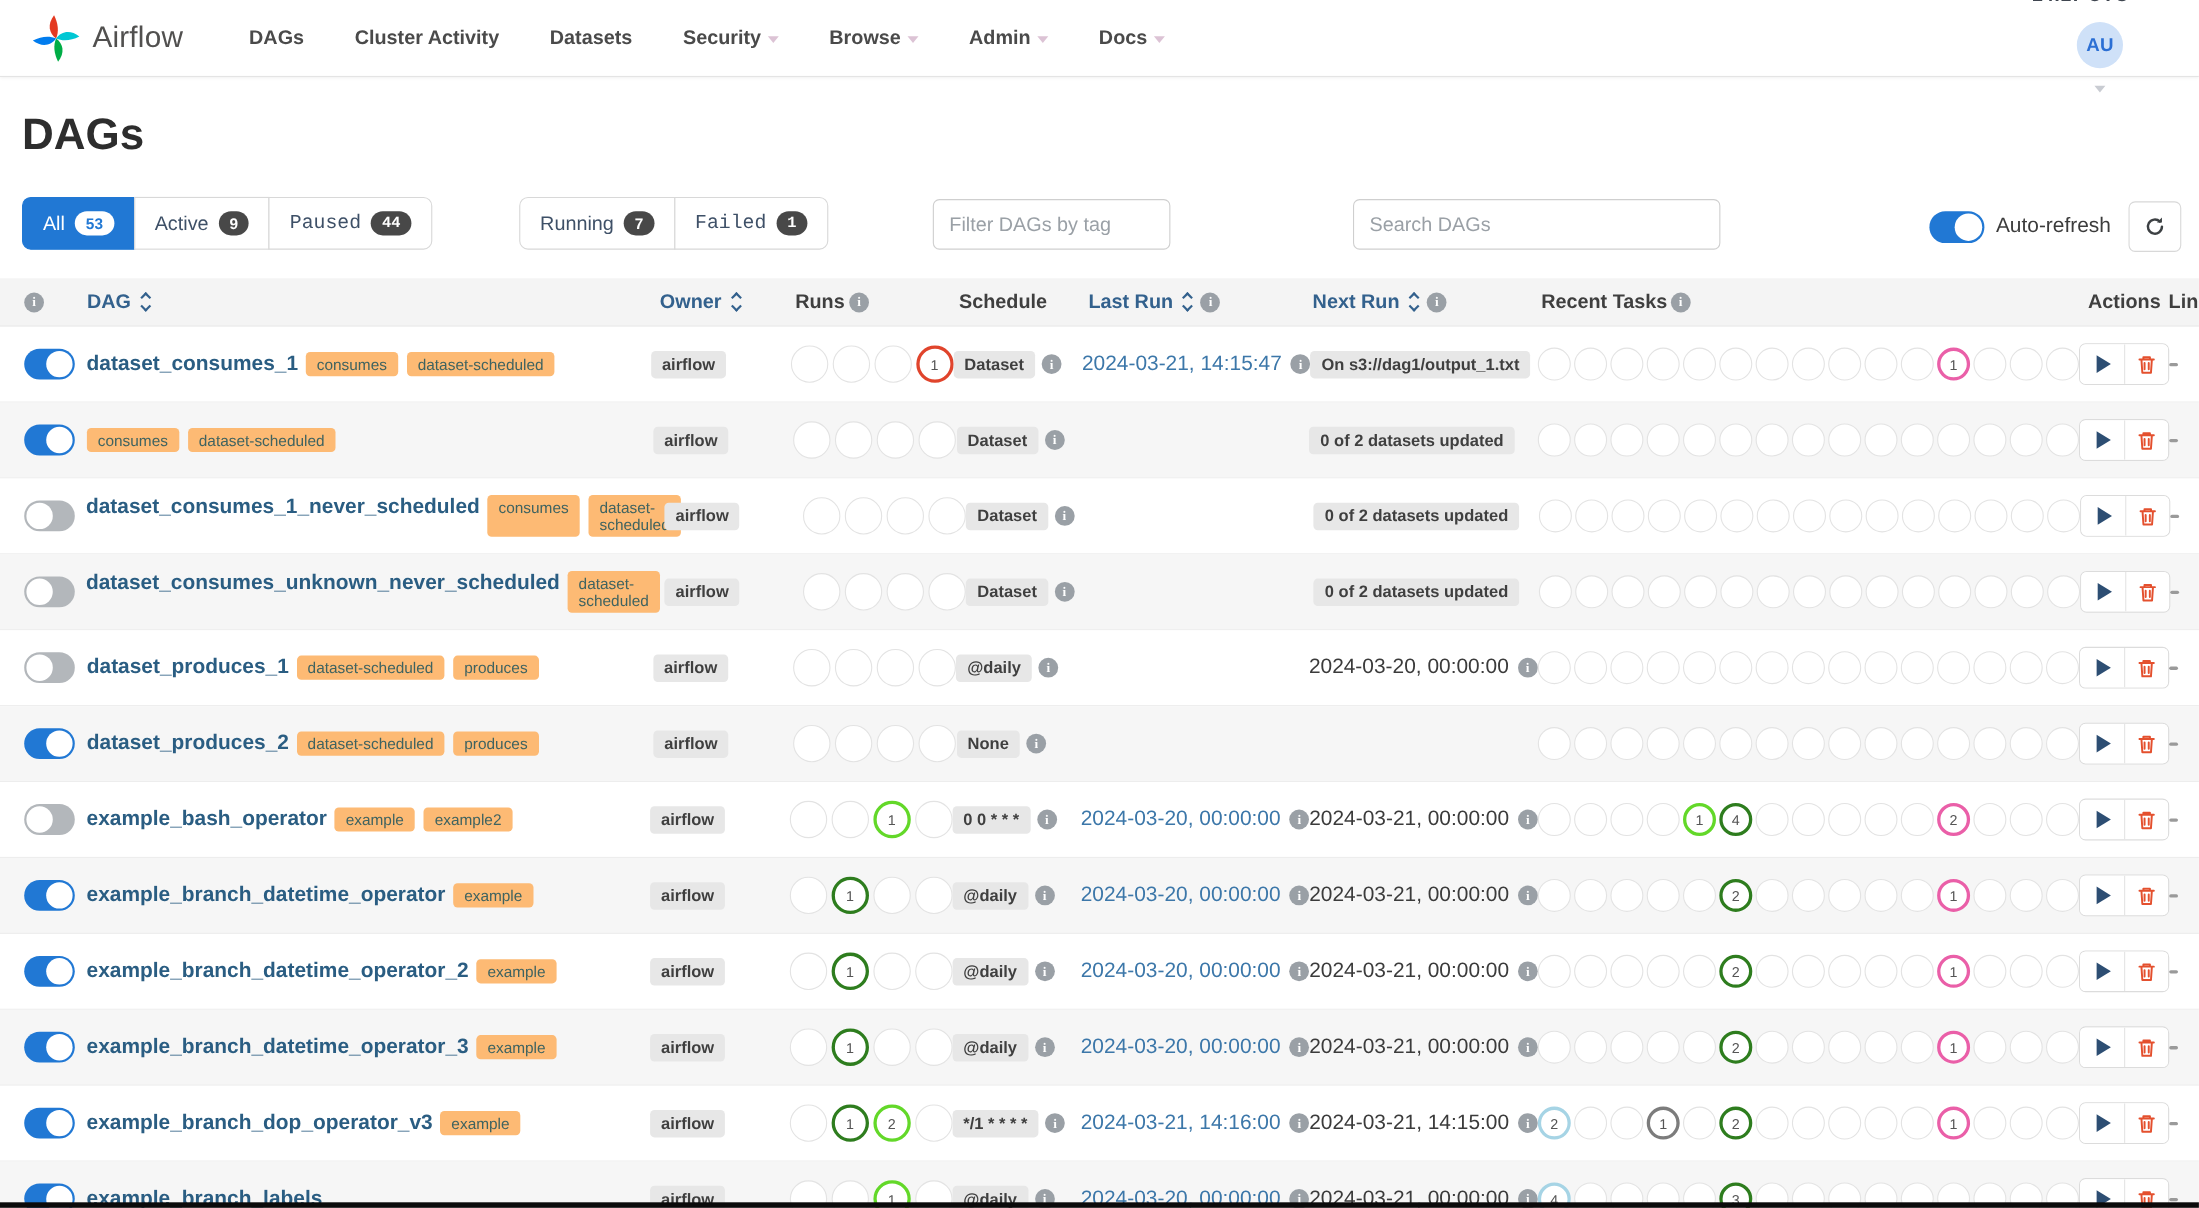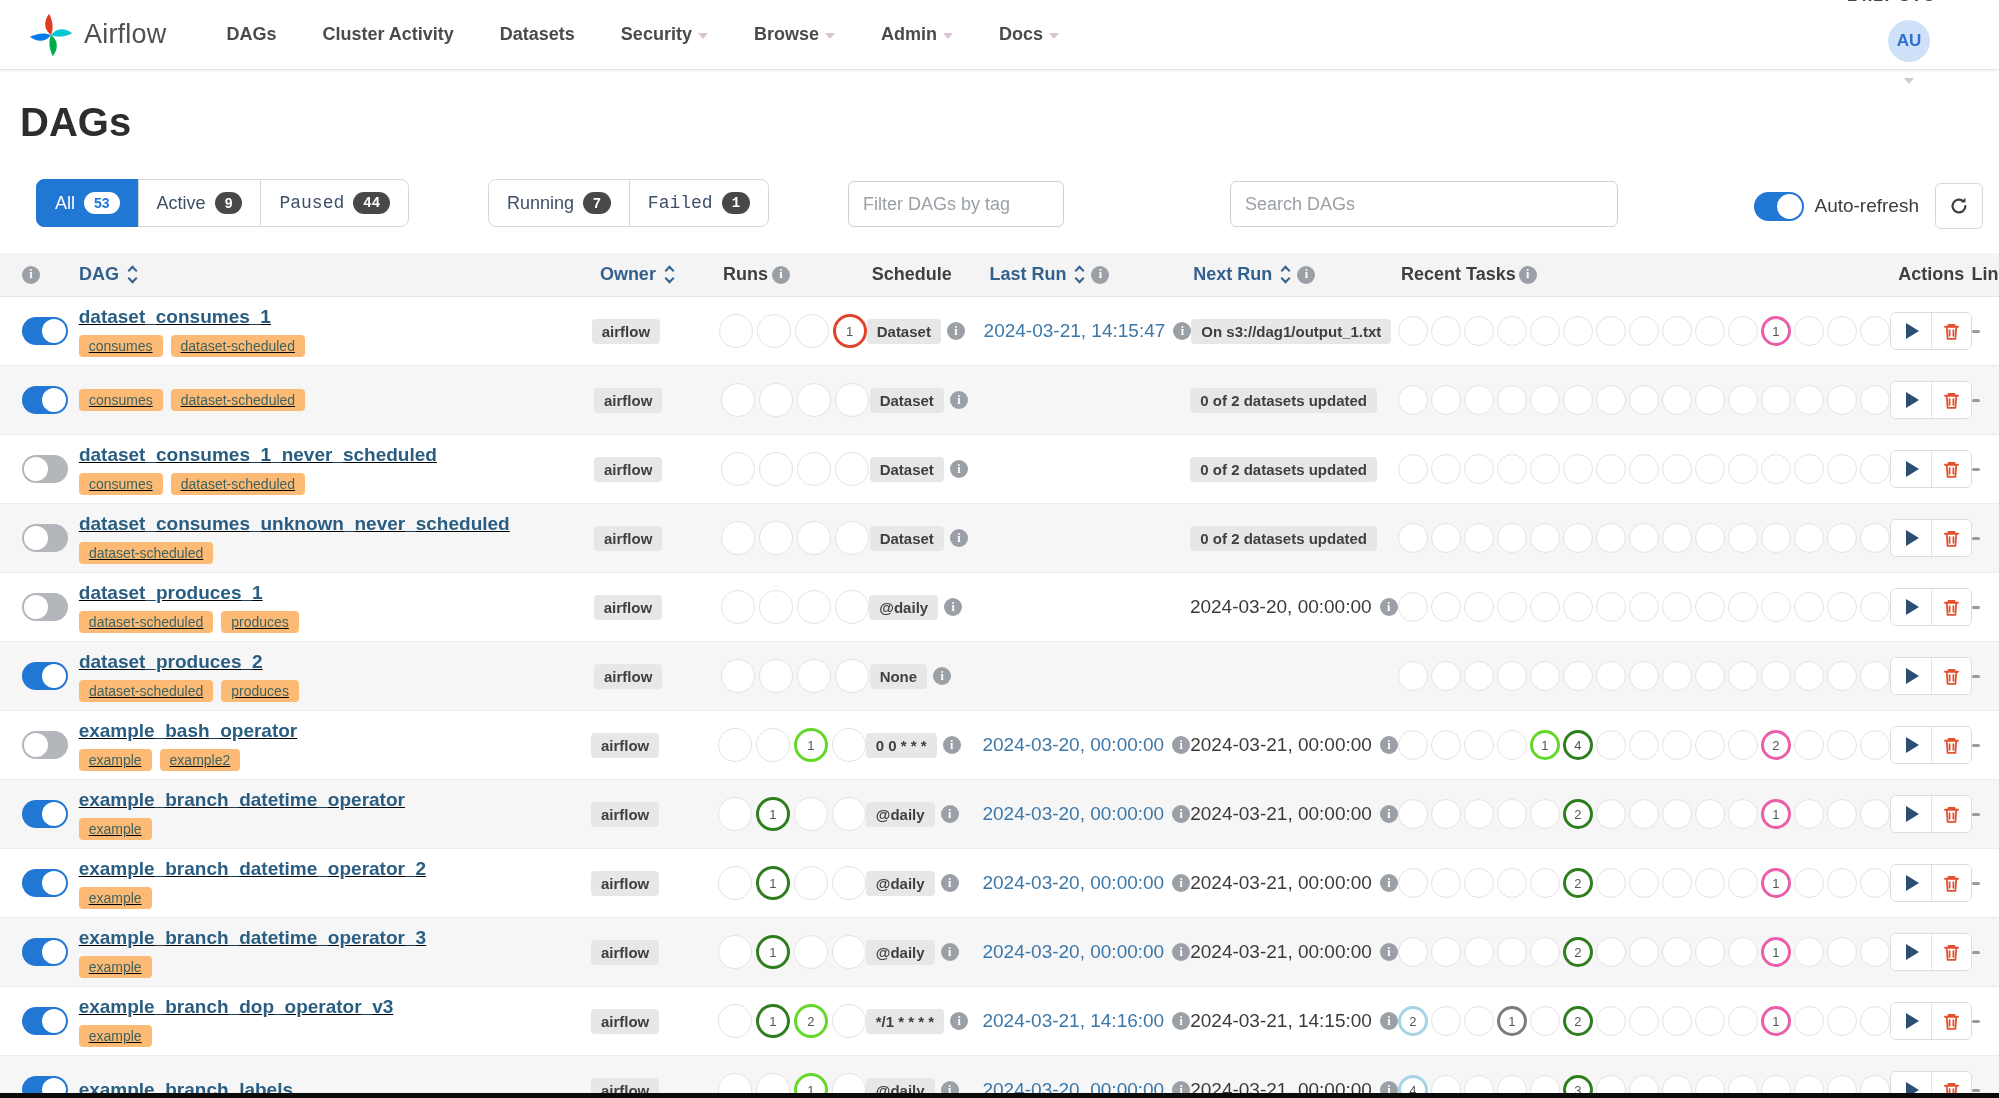--- a/index.html
+++ b/index.html
@@ -24,21 +24,21 @@
 
   
   .page-title { font-size:40px; font-weight:700; color:#2d2d2d; padding:30px 0 0 20px; }
 
   
   .filterbar { position:relative; height:52px; margin-top:34px; }
   .btn-group { position:absolute; top:0; display:flex; }
   .fbtn { display:flex; align-items:center; gap:9px; height:48px; padding:0 18px;
     background:#fff; border:1px solid #d8d8d8; margin-left:-1px; font-size:18px;
     color:#3e5067; cursor:pointer; white-space:nowrap; }
-  .fbtn:first-child { border-radius:8px 0 0 8px; margin-left:16px;justify-content:center; }
+  .fbtn:first-child { border-radius:8px 0 0 8px; margin-left:0;justify-content:center; }
   .fbtn:last-child { border-radius:0 8px 8px 0;font-family:Liberation Mono, monospace; }
   .fbtn.active { background:#2178d4; border-color:#2178d4; color:#fff; }
   .cnt { padding:3px 10px; border-radius:12px; background:#484848; color:#fff;
     font-size:14px; font-weight:700; }
   .fbtn.active .cnt { background:#fff; color:#2178d4; }
   .flt-input { position:absolute; top:2px; height:46px; border:1px solid #cfcfcf;
     border-radius:6px; padding:0 14px; font-size:18px; color:#333;
     font-family:"Liberation Sans", sans-serif; }
   .flt-input::placeholder { color:#9aa0a6; }
   .autorefresh { position:absolute; top:4px; right:16px; display:flex; align-items:center; gap:10px; }
@@ -80,21 +80,21 @@
   .c-links  { width:70px; display:flex; align-items:center; }
   .thead .c-dag { padding-left:8px; }
   .thead .c-owner { justify-content:flex-end; padding-right:6px; }
 
   .sw-row { width:46px; height:28px; }
   .sw-row.on { background:#2178d4; }
   .sw-row.on .knob { width:24px; height:24px; right:2px; }
   .sw-row.off { background:#b3b7bb; }
   .sw-row.off .knob { width:24px; height:24px; left:2px; }
 
-  .dagcell { display:flex; flex-direction:column; gap:7px; padding-left:8px;text-decoration:underline; }
+  .dagcell { display:flex; flex-direction:row; gap:7px; padding-left:8px; }
   .dagname { font-size:19px; font-weight:700; color:#2a5d82; cursor:pointer; }
   .tags { display:flex; gap:8px; }
   .tag { background:#fdba74; color:#3f6360; font-size:14px; padding:3px 10px; border-radius:4px; cursor:pointer; }
 
   .badge-gray { background:#e7e7e7; color:#3f3f3f; font-size:15px; font-weight:700;
     padding:4px 10px; border-radius:4px; white-space:nowrap; }
   .owner-badge { cursor:pointer; }
 
   .circle { border-radius:50%; background:#fff; border:1.5px solid #e3e3e3;
     display:flex; align-items:center; justify-content:center;
@@ -198,21 +198,21 @@
       <div class="fbtn">
         <span>Running</span>
         <span class="cnt">7</span>
       </div>
       <div class="fbtn">
         <span>Failed</span>
         <span class="cnt">1</span>
       </div>
     </div>
   <input class="flt-input" style="left: 848px; width: 216px;" placeholder="Filter DAGs by tag">
-  <input class="flt-input" style="left: 1230px; width: 388px;" placeholder="Search DAGs">
+  <input class="flt-input" style="left: 1230px; width: 334px;" placeholder="Search DAGs">
   <div class="autorefresh">
     <div class="switch sw-ar">
         <div class="knob"></div>
       </div>
     <span class="ar-label">Auto-refresh</span>
     <div class="refresh-btn">
       <span style="display:flex;">
         <svg width="22" height="22" viewBox="0 0 24 24" fill="none">
           <path d="M19 12a7 7 0 1 1 -2.05 -4.95" stroke="#3c4043" stroke-width="2.4" stroke-linecap="round"></path>
           <path d="M19 3 L19 8 L14 8 Z" fill="#3c4043"></path>

